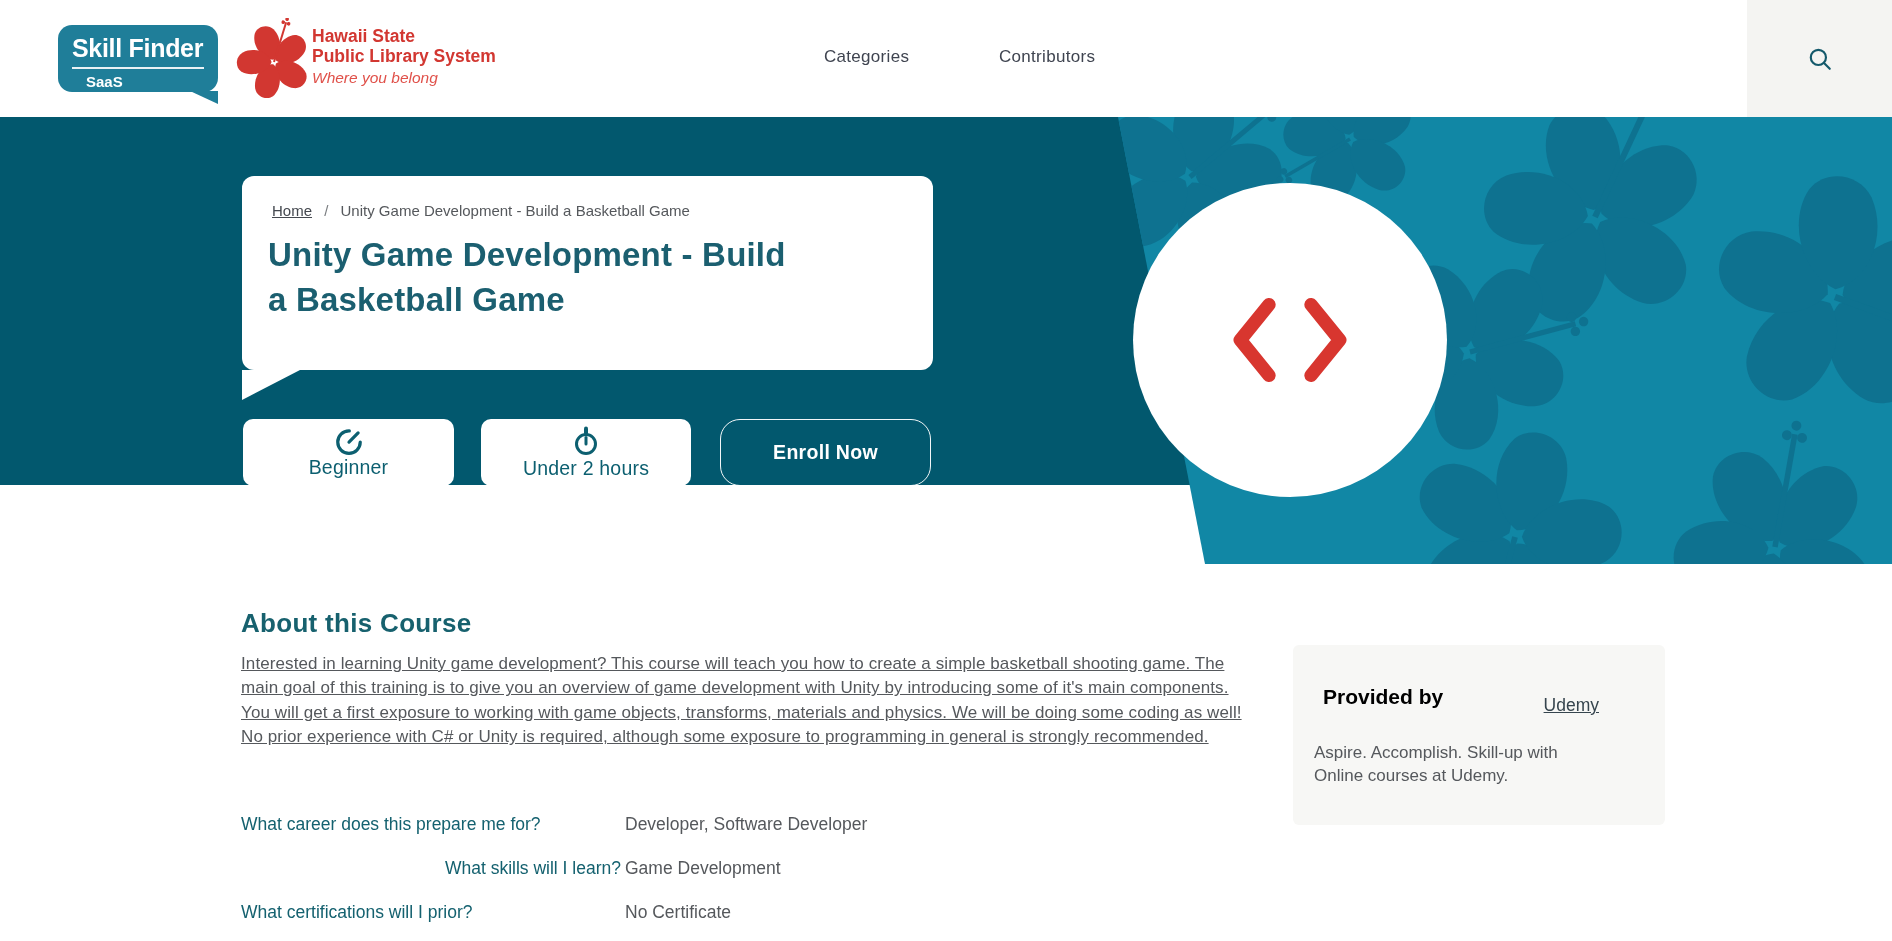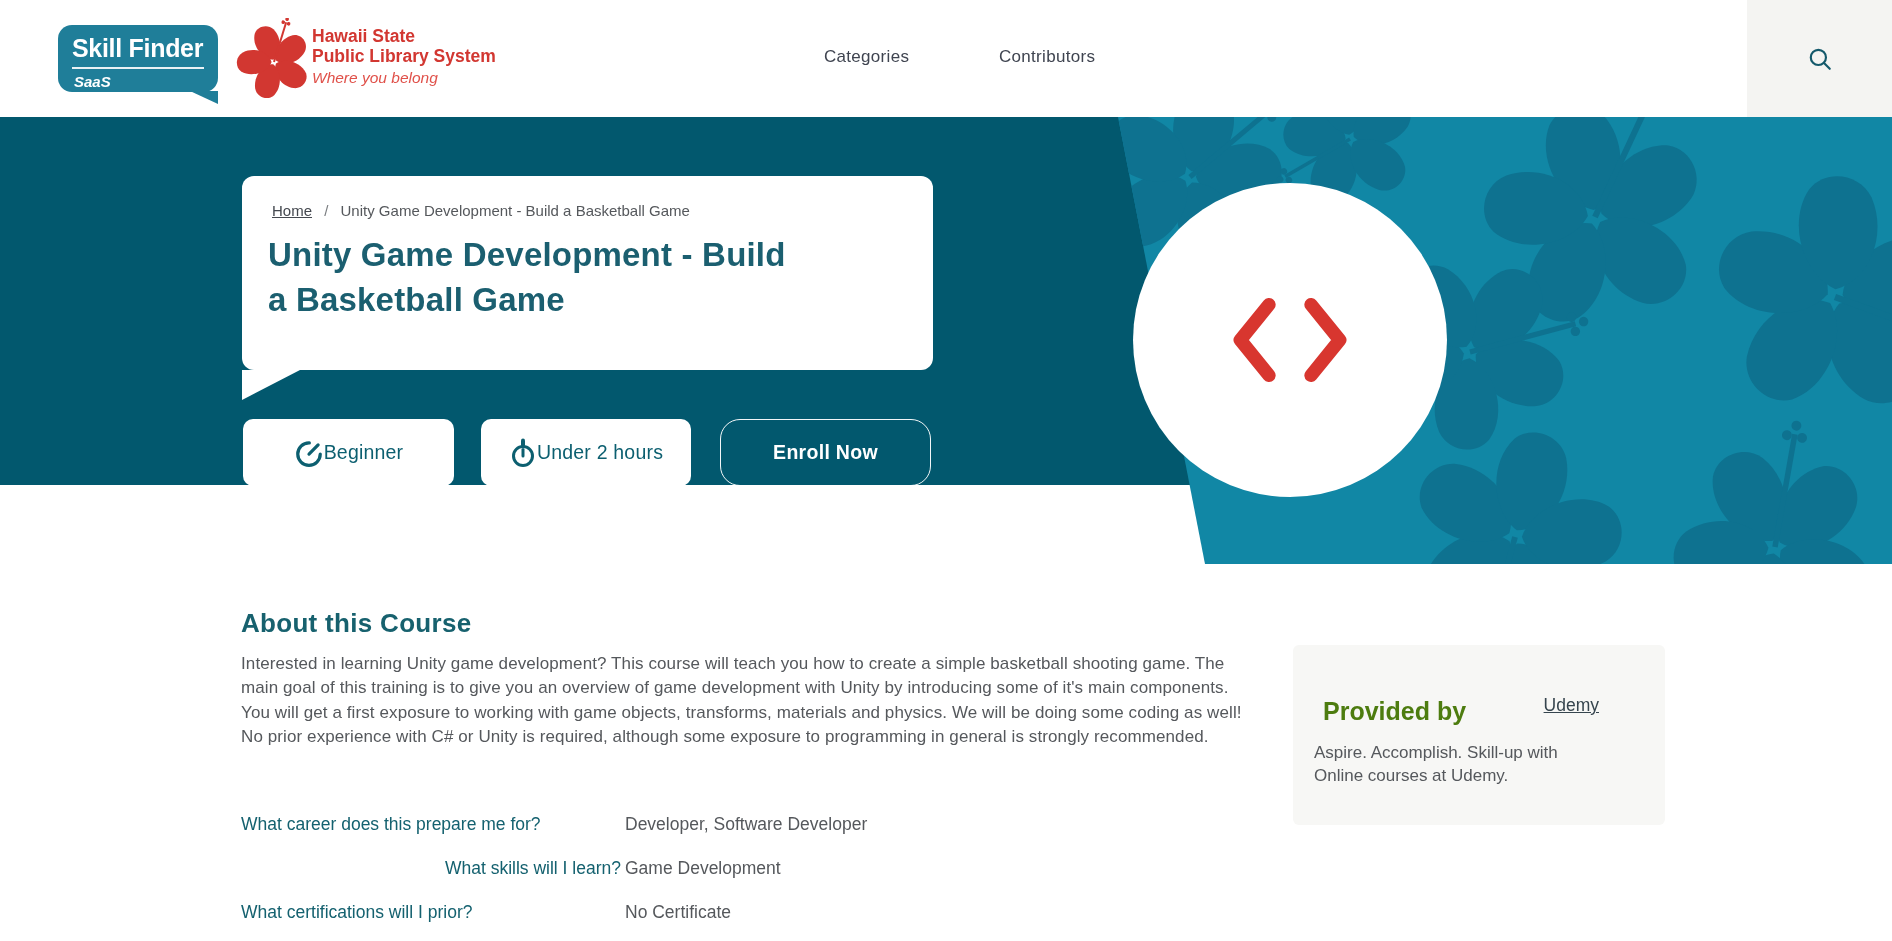--- a/index.html
+++ b/index.html
@@ -8,21 +8,21 @@
   .page { position:relative; width:1892px; height:941px; background:#ffffff; overflow:hidden; }
 
   
   .header { position:absolute; left:0; top:0; width:1892px; height:117px; background:#ffffff; }
   .logo-bubble { position:absolute; left:58px; top:25px; width:160px; height:67px;
                  background:#1f7e99; border-radius:14px; cursor:pointer; }
   .logo-tail { position:absolute; left:190px; top:91px; width:28px; height:13px; background:#1f7e99;
                clip-path:polygon(0 0,100% 0,100% 100%); }
   .logo-title { margin:9px 14px 0; color:#fff; font-size:25px; font-weight:bold; letter-spacing:-0.3px; }
   .logo-line { height:2px; background:rgba(255,255,255,.9); margin:4px 14px 4px; }
-  .logo-sub { margin-left:16px; color:#fff; font-size:15px; font-weight:bold;font-style:italic; }
+  .logo-sub { margin-left:28px; color:#fff; font-size:15px; font-weight:bold; }
 
   .hawaii-flower { position:absolute; left:234px; top:18px; width:80px; height:82px; cursor:pointer; }
   .hawaii-text { position:absolute; left:312px; top:26px; line-height:20px; cursor:pointer; }
   .hawaii-l1, .hawaii-l2 { color:#d23731; font-size:17.5px; font-weight:800; }
   .hawaii-tag { color:#e0514a; font-size:15.5px; font-style:italic; margin-top:2px; }
 
   .nav-item { position:absolute; top:47px; color:#3f4450; font-size:17px; letter-spacing:.3px; cursor:pointer; }
   .nav-categories { left:824px; }
   .nav-contributors { left:999px; }
 
@@ -44,40 +44,40 @@
   .card-tail { position:absolute; left:242px; top:253px; width:58px; height:30px; background:#ffffff;
                clip-path:polygon(0 0,100% 0,0 100%); }
   .breadcrumb { font-size:15px; color:#55585c; margin-left:4px; }
   .bc-home { color:#44484f; text-decoration:underline; cursor:pointer; }
   .bc-sep { margin:0 8px; color:#7a7d80; }
   .hero-title { margin-top:13px; max-width:540px; font-size:33px; line-height:45px; font-weight:600;
                 color:#1b5f70; letter-spacing:.2px; }
 
   .badge { position:absolute; top:302px; height:67px; background:#ffffff; border-radius:10px;
            display:flex; align-items:center; justify-content:center; 
-           color:#0c5f70; font-size:19.5px; font-weight:500; letter-spacing:.2px; }
+           color:#0c5f70; font-size:19.5px; font-weight:500; letter-spacing:.2px;flex-direction:column; }
   .badge-level { left:243px; width:211px; }
   .badge-time { left:481px; width:210px; }
   .enroll-btn { position:absolute; left:720px; top:302px; width:211px; height:67px; background:transparent;
                 border:1.6px solid rgba(255,255,255,.95); border-radius:20px; display:flex; align-items:center;
                 justify-content:center; color:#ffffff; font-size:19.5px; font-weight:600; letter-spacing:.3px;
                 cursor:pointer; }
 
   
   .about-h { position:absolute; left:241px; top:608px; font-size:26px; font-weight:600; color:#17616e;
              letter-spacing:.3px; }
   .about-p { position:absolute; left:241px; top:652px; width:1010px; font-size:17px; line-height:24.4px;
-             color:#55585c; letter-spacing:.1px; }
+             color:#55585c; letter-spacing:.1px;text-decoration:underline; }
   .qa-q { position:absolute; left:241px; width:380px; font-size:17.5px; font-weight:500; color:#14616f; }
   .qa-a { position:absolute; left:625px; font-size:17.5px; color:#55585c; }
   .qa-row1 { top:814px; } .qa-row2 { top:858px;text-align:right; } .qa-row3 { top:902px; }
 
   .pcard { position:absolute; left:1293px; top:645px; width:372px; height:180px; background:#f7f7f5;
            border-radius:6px; }
-  .pcard-h { position:absolute; left:30px; top:52px; font-size:25px; font-weight:600; color:#4d7c0f; }
+  .pcard-h { position:absolute; left:30px; top:40px; font-size:21px; font-weight:600; color:#000000; }
   .pcard-link { position:absolute; right:66px; top:50px; font-size:17.5px; color:#36454e;
                 text-decoration:underline; cursor:pointer; }
   .pcard-p { position:absolute; left:21px; top:96px; width:260px; font-size:17px; line-height:23px;
              color:#55585c; }
 </style>
 </head>
 <body>
 
 <svg width="0" height="0" style="position:absolute">
   <defs>

